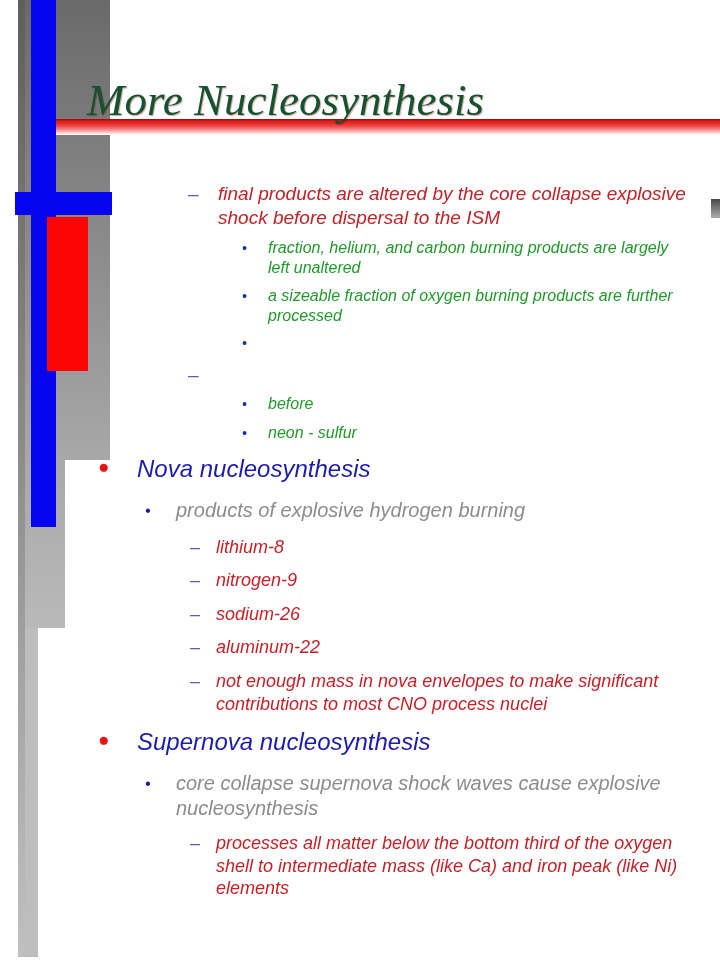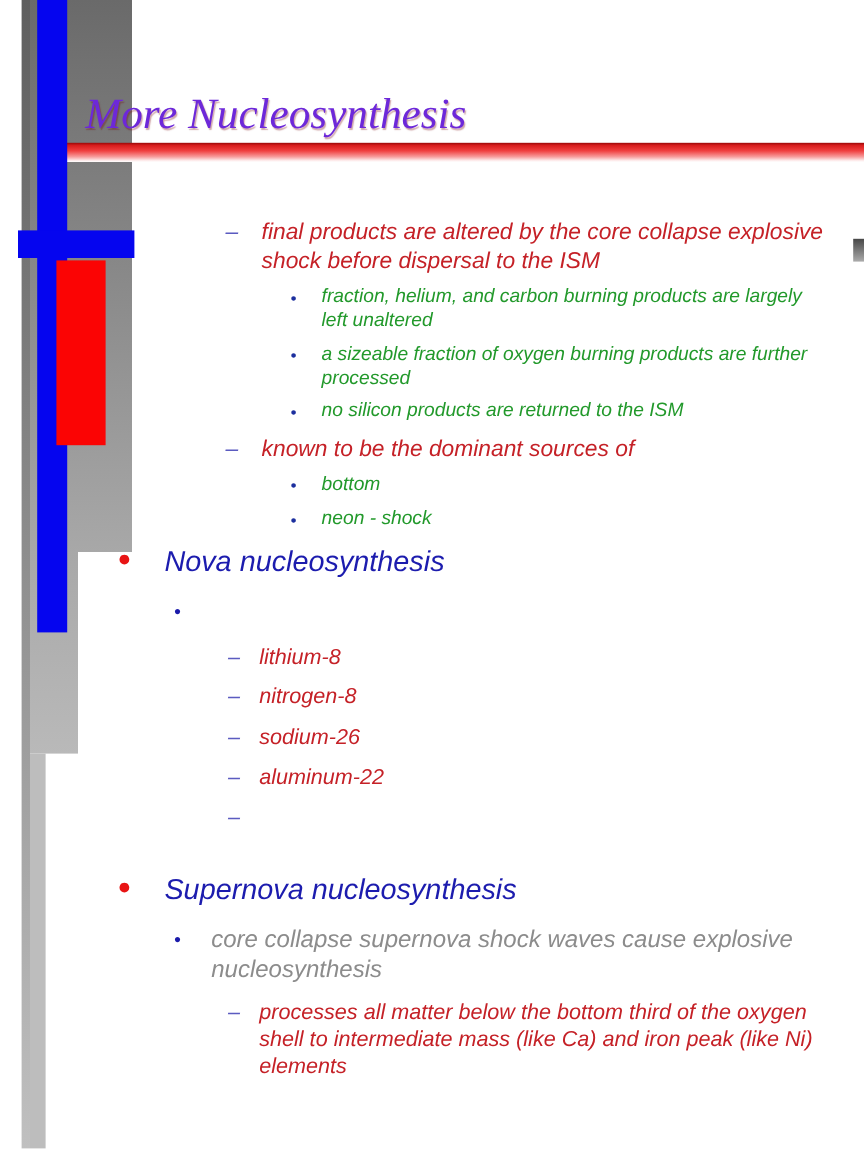--- a/index.html
+++ b/index.html
@@ -18,23 +18,23 @@
   .col-narrow{left:25px;top:628px;width:13px;height:329px;background:#bdbdbd;z-index:1;}
   .title-bar{left:40px;top:119px;width:680px;height:16px;z-index:2;
     background:linear-gradient(to bottom,#990808 0%,#d81d1d 14%,#f04040 42%,#f79a9a 72%,#fdeaea 92%,#ffffff 100%);}
   .blue-vbar{left:31px;top:0;width:25px;height:527px;background:#0505ef;z-index:3;}
   .blue-hbar{left:15px;top:192px;width:97px;height:23px;background:#0505ef;z-index:4;}
   .red-rect{left:47px;top:217px;width:41px;height:154px;background:#fb0404;z-index:5;}
   .right-tab{left:711px;top:199px;width:9px;height:19px;
     background:linear-gradient(to bottom,#474747,#ababab);z-index:2;}
   
   .slide-title{
-    position:absolute;left:71px;top:74px;z-index:10;
+    position:absolute;left:87px;top:74px;z-index:10;
     font-family:"Liberation Serif","DejaVu Serif",serif;font-style:italic;
-    font-size:36px;color:#6d28d9;white-space:nowrap;
+    font-size:45px;color:#14532d;white-space:nowrap;
     text-shadow:1px 1px 1px rgba(120,0,10,0.35);
   }
   
   .item{position:absolute;z-index:10;font-style:italic;}
   .item .marker{position:absolute;}
   
   .l1{left:218px;width:487px;font-size:19px;line-height:23.5px;color:#c52127;}
   .l1 .marker{left:-30px;color:#5b5bc0;}
   
   .l2{left:268px;width:420px;font-size:16px;line-height:19.5px;color:#22992b;}
@@ -71,59 +71,59 @@
 <div class="item l2" style="top:238px">
   <span class="marker">•</span>
   <span>fraction, helium, and carbon burning products are largely left unaltered</span>
 </div>
 <div class="item l2" style="top:286px">
   <span class="marker">•</span>
   <span>a sizeable fraction of oxygen burning products are further processed</span>
 </div>
 <div class="item l2" style="top:333px">
   <span class="marker">•</span>
-  <span>no silicon products are returned to the ISM</span>
 </div>
 <div class="item l1" style="top:363px">
   <span class="marker">–</span>
-  <span>known to be the dominant sources of</span>
 </div>
 <div class="item l2" style="top:394px">
   <span class="marker">•</span>
-  <span>bottom</span>
+  <span>before</span>
 </div>
 <div class="item l2" style="top:423px">
   <span class="marker">•</span>
-  <span>neon - shock</span>
+  <span>neon - sulfur</span>
 </div>
 <div class="item top1" style="top:455px">
   <span class="marker">●</span>
   <span>Nova nucleosynthesis</span>
 </div>
 <div class="item sub1" style="top:498px">
   <span class="marker">•</span>
+  <span>products of explosive hydrogen burning</span>
 </div>
 <div class="item l3" style="top:536px">
   <span class="marker">–</span>
   <span>lithium-8</span>
 </div>
 <div class="item l3" style="top:569px">
   <span class="marker">–</span>
-  <span>nitrogen-8</span>
+  <span>nitrogen-9</span>
 </div>
 <div class="item l3" style="top:603px">
   <span class="marker">–</span>
   <span>sodium-26</span>
 </div>
 <div class="item l3" style="top:636px">
   <span class="marker">–</span>
   <span>aluminum-22</span>
 </div>
 <div class="item l3" style="top:670px">
   <span class="marker">–</span>
+  <span>not enough mass in nova envelopes to make significant contributions to most CNO process nuclei</span>
 </div>
 <div class="item top1" style="top:728px">
   <span class="marker">●</span>
   <span>Supernova nucleosynthesis</span>
 </div>
 <div class="item sub1" style="top:771px">
   <span class="marker">•</span>
   <span>core collapse supernova shock waves cause explosive nucleosynthesis</span>
 </div>
 <div class="item l3" style="top:832px">

